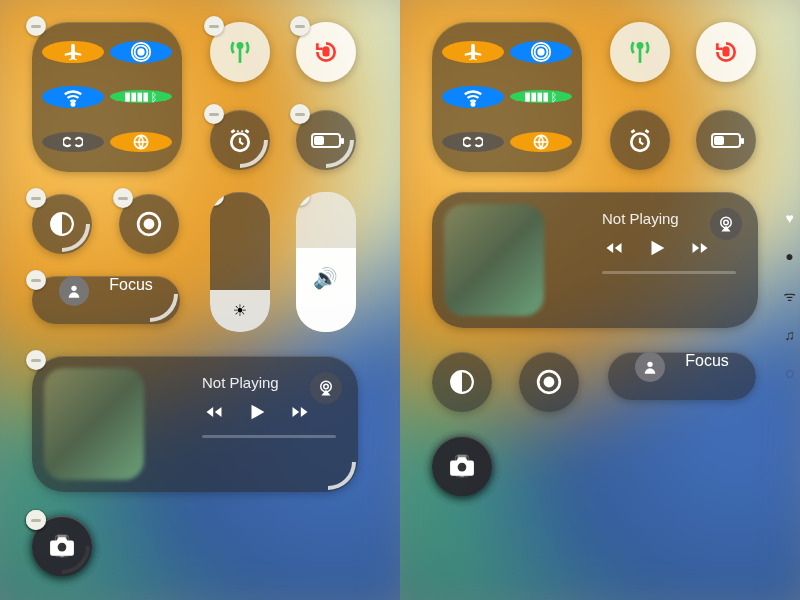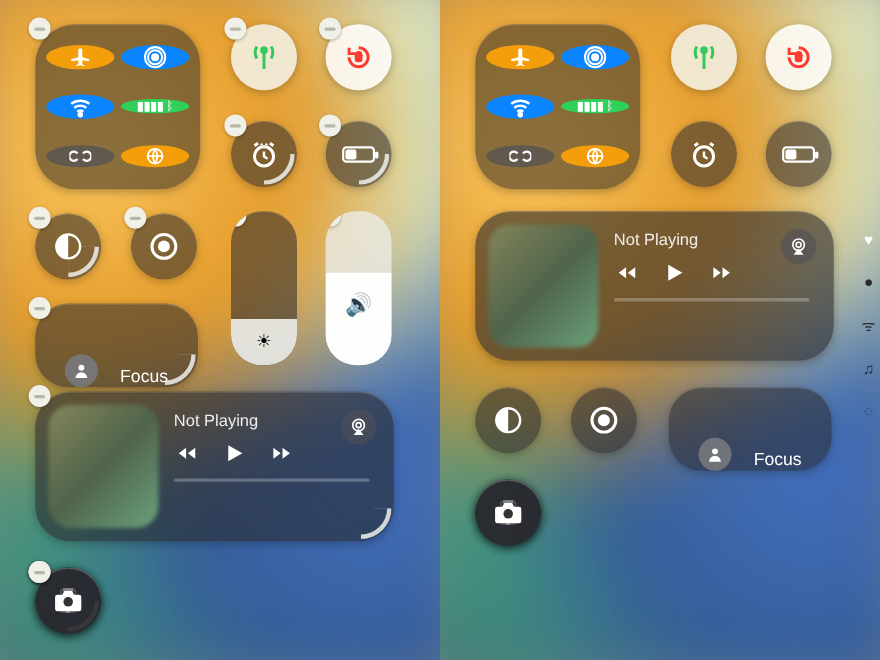--- a/index.html
+++ b/index.html
@@ -64,40 +64,40 @@
   .slider .fill {
     position:absolute; left:0; right:0; bottom:0;
     background: rgba(240,240,235,0.9);
   }
   .slider .knob-icon {
     position:absolute; left:50%; transform:translateX(-50%);
     font-size:16px;
   }
 
   .focus-tile {
-    height: 76px; border-radius: 30px; display:flex; align-items:flex-end;
+    height: 48px; border-radius: 30px; display:flex; align-items:flex-start;
     padding: 0 18px; background: rgba(40,40,45,0.55);
   }
   .focus-tile .avatar {
     width:30px; height:30px; border-radius:50%; background: rgba(120,120,125,0.9);
     display:flex; align-items:center; justify-content:center; color:#fff;
     margin-right:10px;
   }
 
   .media {
     border-radius: 32px; background: rgba(40,40,45,0.6);
     display:flex; flex-direction:row; align-items:stretch;
     padding: 12px;
   }
   .media .art {
     width: 100px; border-radius: 20px;
     background: linear-gradient(135deg, #83855a 0%, #50644b 50%, #6aa07a 100%);
     filter: blur(2px);
   }
-  .media .info { flex:1; padding: 6px 10px 4px 14px; display:flex; flex-direction:column; }
+  .media .info { flex:1; padding: 6px 10px 4px 14px; display:flex; flex-direction:column;margin-left:44px; }
   .np-title { color: rgba(255,255,255,0.9); font-size:15px; }
   .controls { display:flex; gap:20px; margin-top:10px; color:#fff; align-items:center; justify-content:flex-start;}
   .progress { height:3px; background: rgba(255,255,255,0.25); border-radius:2px; margin-top:12px; }
   .airplay-btn { position:absolute; top:16px; right:16px; width:32px; height:32px; border-radius:50%;
     background: rgba(80,80,85,0.6); display:flex; align-items:center; justify-content:center; color:#fff;}
 
   .remove-badge {
     position:absolute; top:-6px; left:-6px;
     width:20px; height:20px; border-radius:50%;
     background:#f0efe8; box-shadow:0 1px 3px rgba(0,0,0,0.3);

